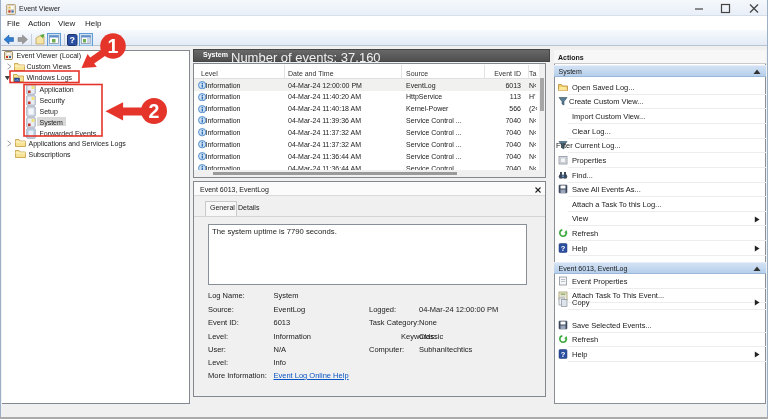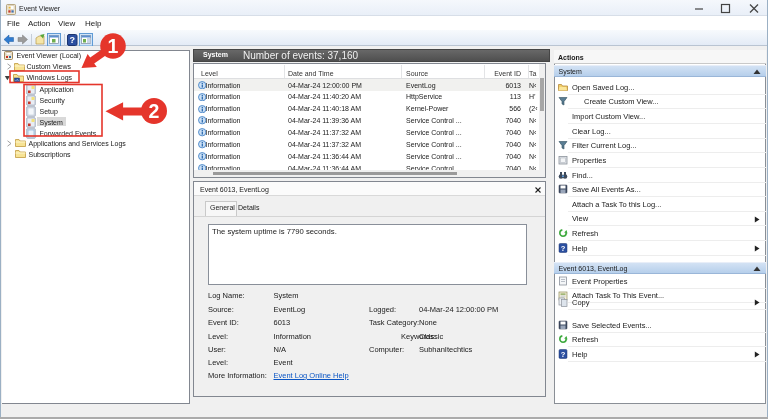--- a/index.html
+++ b/index.html
@@ -136,21 +136,21 @@
 
   <svg class="abs" style="left:12.5px;top:102px" width="11" height="9" viewBox="0 0 11 9">
     <path d="M0.5 1.5 L4 1.5 L5 3 L10.5 3 L10.5 8.5 L0.5 8.5 Z" fill="#f7e394" stroke="#c19a3f" stroke-width="0.8"></path>
     <path d="M0.5 4 L10.5 4" stroke="#fdf6cf" stroke-width="1"></path>
   </svg>
   <div class="abs t7" style="left:26.5px;top:103.5px;">Subscriptions</div>
 </div>
 
 <div class="abs" style="left:193px;top:48.5px;width:357px;height:13.5px;background:linear-gradient(#686868,#4f4f4f);border:1px solid #454545;"></div>
 <div class="abs" style="left:203px;top:50.5px;font-size:7px;color:#fff;font-weight:bold;">System</div>
-<div class="abs" style="left:231px;top:50px;font-size:10px;color:#f0f0f0;margin-left:12px;">Number of events: 37,160</div>
+<div class="abs" style="left:231px;top:50px;font-size:13px;color:#f0f0f0;">Number of events: 37,160</div>
 
 <div class="abs" style="left:193px;top:63px;width:353px;height:115px;background:#fff;border:1px solid #828790;"></div>
 <div id="table" class="abs" style="left:194px;top:64px;width:351px;height:113px;overflow:hidden;">
 
   <div class="abs" style="left:0;top:0;width:345px;height:15px;background:#fff;border-bottom:1px solid #dedfe1;"></div>
   <div class="abs" style="left:89.5px;top:1px;width:1px;height:13px;background:#e3e4e6;"></div>
   <div class="abs" style="left:206.5px;top:1px;width:1px;height:13px;background:#e3e4e6;"></div>
   <div class="abs" style="left:289.5px;top:1px;width:1px;height:13px;background:#e3e4e6;"></div>
   <div class="abs" style="left:333.5px;top:1px;width:1px;height:13px;background:#e3e4e6;"></div>
   <div class="abs t7" style="left:7px;top:5.5px;color:#333;">Level</div>
@@ -296,21 +296,21 @@
       <div class="abs" style="left:225px;top:136px;">None</div>
       <div class="abs" style="left:14px;top:149.5px;">Level:</div>
       <div class="abs" style="left:79.5px;top:149.5px;">Information</div>
       <div class="abs" style="left:175px;top:149.5px;margin-left:32px;">Keywords:</div>
       <div class="abs" style="left:225px;top:149.5px;">Classic</div>
       <div class="abs" style="left:14px;top:162.5px;">User:</div>
       <div class="abs" style="left:79.5px;top:162.5px;">N/A</div>
       <div class="abs" style="left:175px;top:162.5px;">Computer:</div>
       <div class="abs" style="left:225px;top:162.5px;">SubhanItechtics</div>
       <div class="abs" style="left:14px;top:175.5px;">Level:</div>
-      <div class="abs" style="left:79.5px;top:175.5px;">Event</div>
+      <div class="abs" style="left:79.5px;top:175.5px;">Info</div>
       <div class="abs" style="left:14px;top:189px;text-align:center;">More Information:</div>
       <div class="abs" style="left:79.5px;top:189px;"><span style="color:#0a55c4;text-decoration:underline;">Event Log Online Help</span></div>
     </div>
 </div>
 
 <div class="abs" style="left:554px;top:49.5px;width:212px;height:354.5px;background:#fff;border:1px solid #8a8f96;"></div>
 <div id="actions" class="abs" style="left:554px;top:49.5px;width:212px;height:354.5px;overflow:hidden;">
   <div class="abs" style="left:0;top:0;width:212px;height:14px;background:#f7f7f7;border-bottom:1px solid #c9c9c9;"></div>
   <div class="abs" style="left:4px;top:4px;font-size:7px;font-weight:bold;color:#1a1a1a;">Actions</div>
   <div id="actitems">
@@ -325,36 +325,36 @@
           <path d="M0.5 2.5 L3.5 2.5 L4.5 4 L9.5 4 L9.5 8.5 L0.5 8.5 Z" fill="#f2d06a" stroke="#b5893a" stroke-width="0.8"></path>
           <path d="M1.5 5 L8 5 L9 8.5 L0.5 8.5 Z" fill="#fbe69a"></path>
         </svg>
         <div class="abs" style="left:18px;top:3.2px;font-size:7.5px;color:#1a1a1a;">Open Saved Log...</div>
         <div class="abs" style="left:14px;top:14.2px;width:198px;height:1px;background:#ededed;"></div>
       </div>
       <div class="abs" style="left:0;top:44.6px;width:212px;height:14.6px;">
         <svg width="10" height="10" viewBox="0 0 10 10" class="abs" style="left:3.5px;top:50%;margin-top:-5px">
           <path d="M1 1.5 L9 1.5 L6 5.5 L6 9 L4 8 L4 5.5 Z" fill="#5a7d93" stroke="#32505f" stroke-width="0.6"></path>
         </svg>
-        <div class="abs" style="left:30px;top:3.2px;font-size:7.5px;color:#1a1a1a;">Create Custom View...</div>
+        <div class="abs" style="left:15px;top:3.2px;font-size:7.5px;color:#1a1a1a;">Create Custom View...</div>
         <div class="abs" style="left:14px;top:14.2px;width:198px;height:1px;background:#ededed;"></div>
       </div>
       <div class="abs" style="left:0;top:59.3px;width:242px;height:14.6px;">
         <div class="abs" style="left:18px;top:3.2px;font-size:7.5px;color:#1a1a1a;">Import Custom View...</div>
         <div class="abs" style="left:14px;top:14.2px;width:198px;height:1px;background:#ededed;"></div>
       </div>
       <div class="abs" style="left:0;top:73.9px;width:240px;height:14.6px;">
         <div class="abs" style="left:18px;top:3.2px;font-size:7.5px;color:#1a1a1a;">Clear Log...</div>
         <div class="abs" style="left:14px;top:14.2px;width:198px;height:1px;background:#ededed;"></div>
       </div>
       <div class="abs" style="left:0;top:88.6px;width:212px;height:14.6px;">
         <svg width="10" height="10" viewBox="0 0 10 10" class="abs" style="left:3.5px;top:50%;margin-top:-5px">
           <path d="M1 1.5 L9 1.5 L6 5.5 L6 9 L4 8 L4 5.5 Z" fill="#5a7d93" stroke="#32505f" stroke-width="0.6"></path>
         </svg>
-        <div class="abs" style="left:18px;top:3.2px;font-size:7.5px;color:#1a1a1a;">Filter Current Log...</div>
+        <div class="abs" style="left:2px;top:3.2px;font-size:7.5px;color:#1a1a1a;">Filter Current Log...</div>
         <div class="abs" style="left:14px;top:14.2px;width:198px;height:1px;background:#ededed;"></div>
       </div>
       <div class="abs" style="left:0;top:103.2px;width:212px;height:14.6px;">
         <svg width="10" height="10" viewBox="0 0 10 10" class="abs" style="left:3.5px;top:50%;margin-top:-5px">
           <rect x="1" y="1.5" width="8" height="7.5" fill="#dfe3e8" stroke="#8d939c" stroke-width="0.8"></rect>
           <rect x="2.5" y="3" width="5" height="4.5" fill="#f2f4f6" stroke="#aab0b8" stroke-width="0.5"></rect>
         </svg>
         <div class="abs" style="left:18px;top:3.2px;font-size:7.5px;color:#1a1a1a;">Properties</div>
         <div class="abs" style="left:14px;top:14.2px;width:198px;height:1px;background:#ededed;"></div>
       </div>

